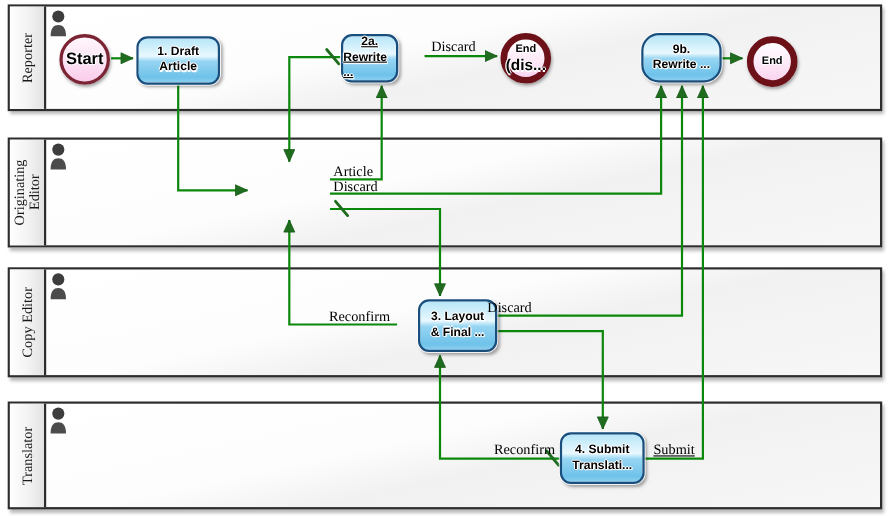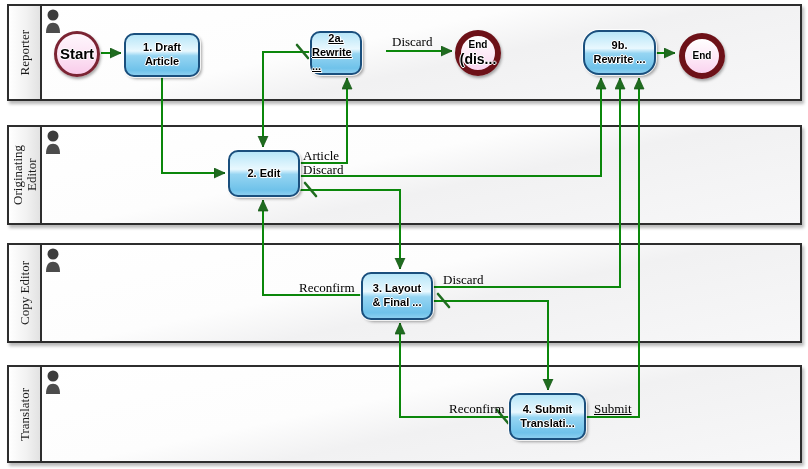--- a/index.html
+++ b/index.html
@@ -157,26 +157,22 @@
 
   <div class="task" style="left:583px;top:30px;width:73px;height:45px;border-radius:16px;">
     <span>9b.</span>
     <span>Rewrite ...</span>
   </div>
 
   <div class="event end" style="left:679px;top:33px;">
     <span>End</span>
   </div>
 
-  <div class="task" style="left:228px;top:150px;width:72px;height:47px;">
-    <span>2. Edit</span>
-    <span></span>
-  </div>
 
-  <div class="task" style="left:361px;top:272px;width:72px;height:48px;">
+  <div class="task" style="left:380px;top:272px;width:72px;height:48px;">
     <span>3. Layout</span>
     <span>&amp; Final ...</span>
   </div>
 
   <div class="task" style="left:509px;top:393px;width:77px;height:47px;">
     <span>4. Submit</span>
     <span>Translati...</span>
   </div>
 
 </div>

